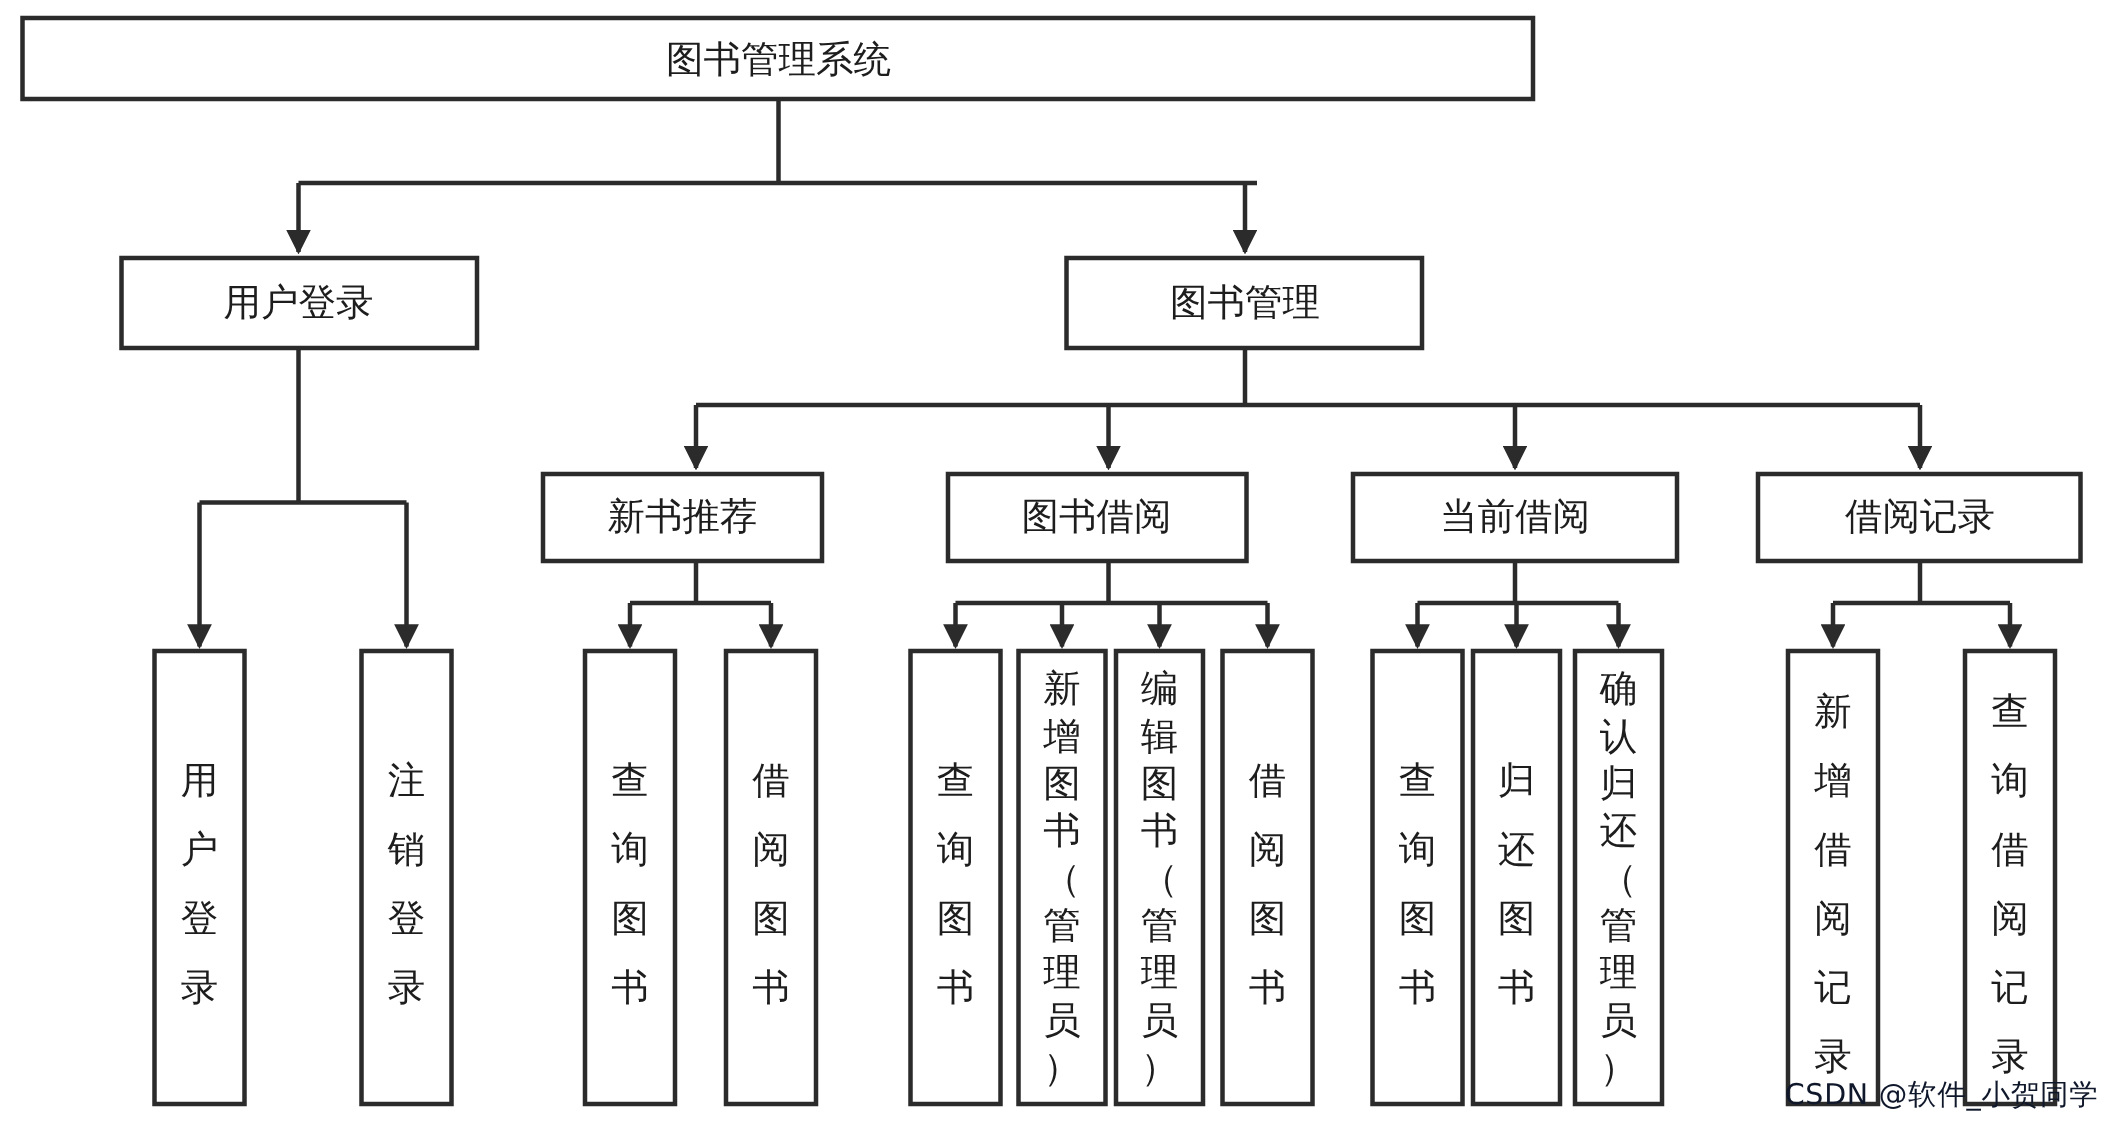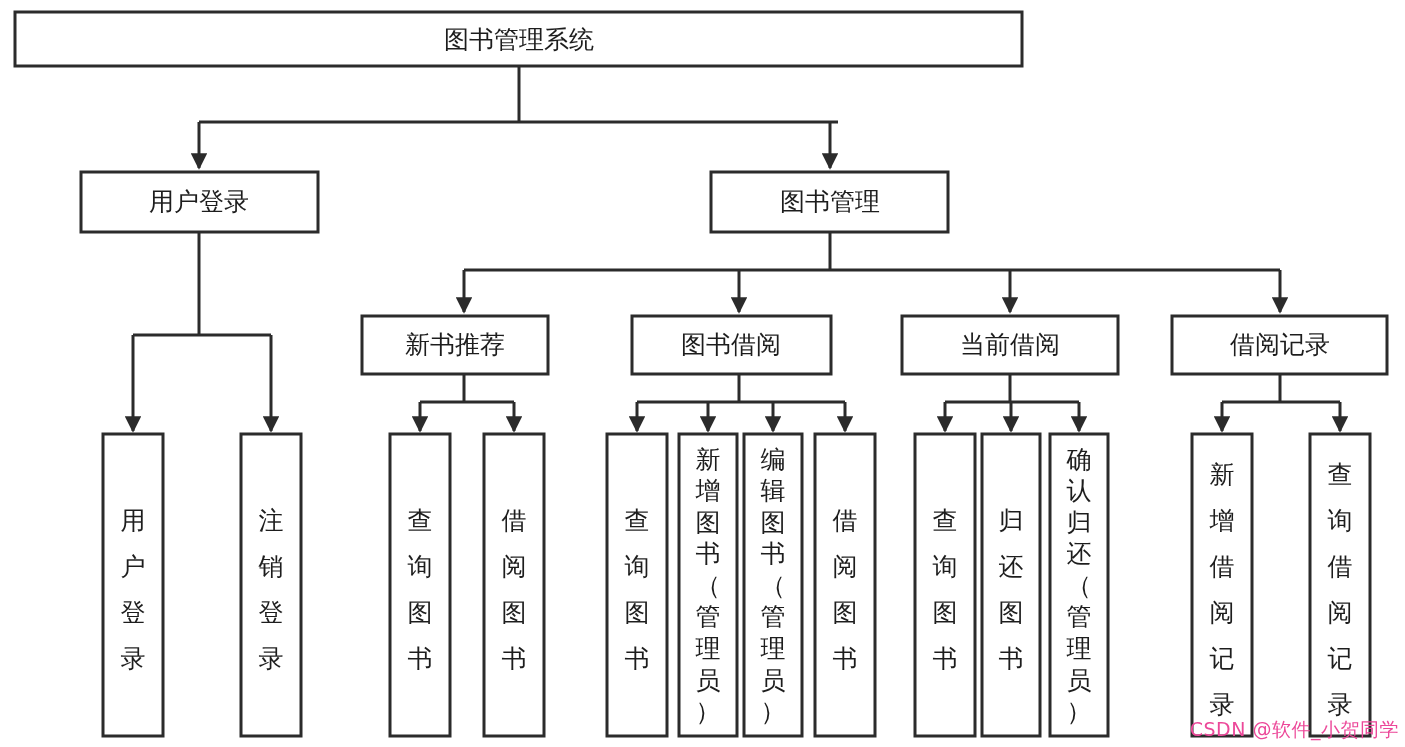--- a/index.html
+++ b/index.html
@@ -15,21 +15,21 @@
   }
   .leaf-label{
     font-family:"DejaVu Sans","Liberation Sans",sans-serif;
     fill:#1d1d1d;font-size:25px;text-anchor:middle;
   }
   .edge{stroke:#2b2b2b;stroke-width:3;fill:none;}
   .arrow-head{fill:#2b2b2b;}
   .watermark{
     position:absolute;right:6px;bottom:4px;
     font-family:"DejaVu Sans","Liberation Sans",sans-serif;
-    font-size:19px;color:#ec4899;white-space:nowrap;letter-spacing:.5px;
+    font-size:19px;color:#0f172a;white-space:nowrap;letter-spacing:.5px;
   }
 </style>
 </head>
 <body>
 
 <svg id="canvas" viewBox="0 0 1405 747">
   <defs>
     <marker id="arrow" viewBox="0 0 10 10" refX="9" refY="5" markerWidth="5.5" markerHeight="5.5" orient="auto-start-reverse">
       <path d="M 0 0 L 10 5 L 0 10 z" class="arrow-head"></path>
     </marker>

